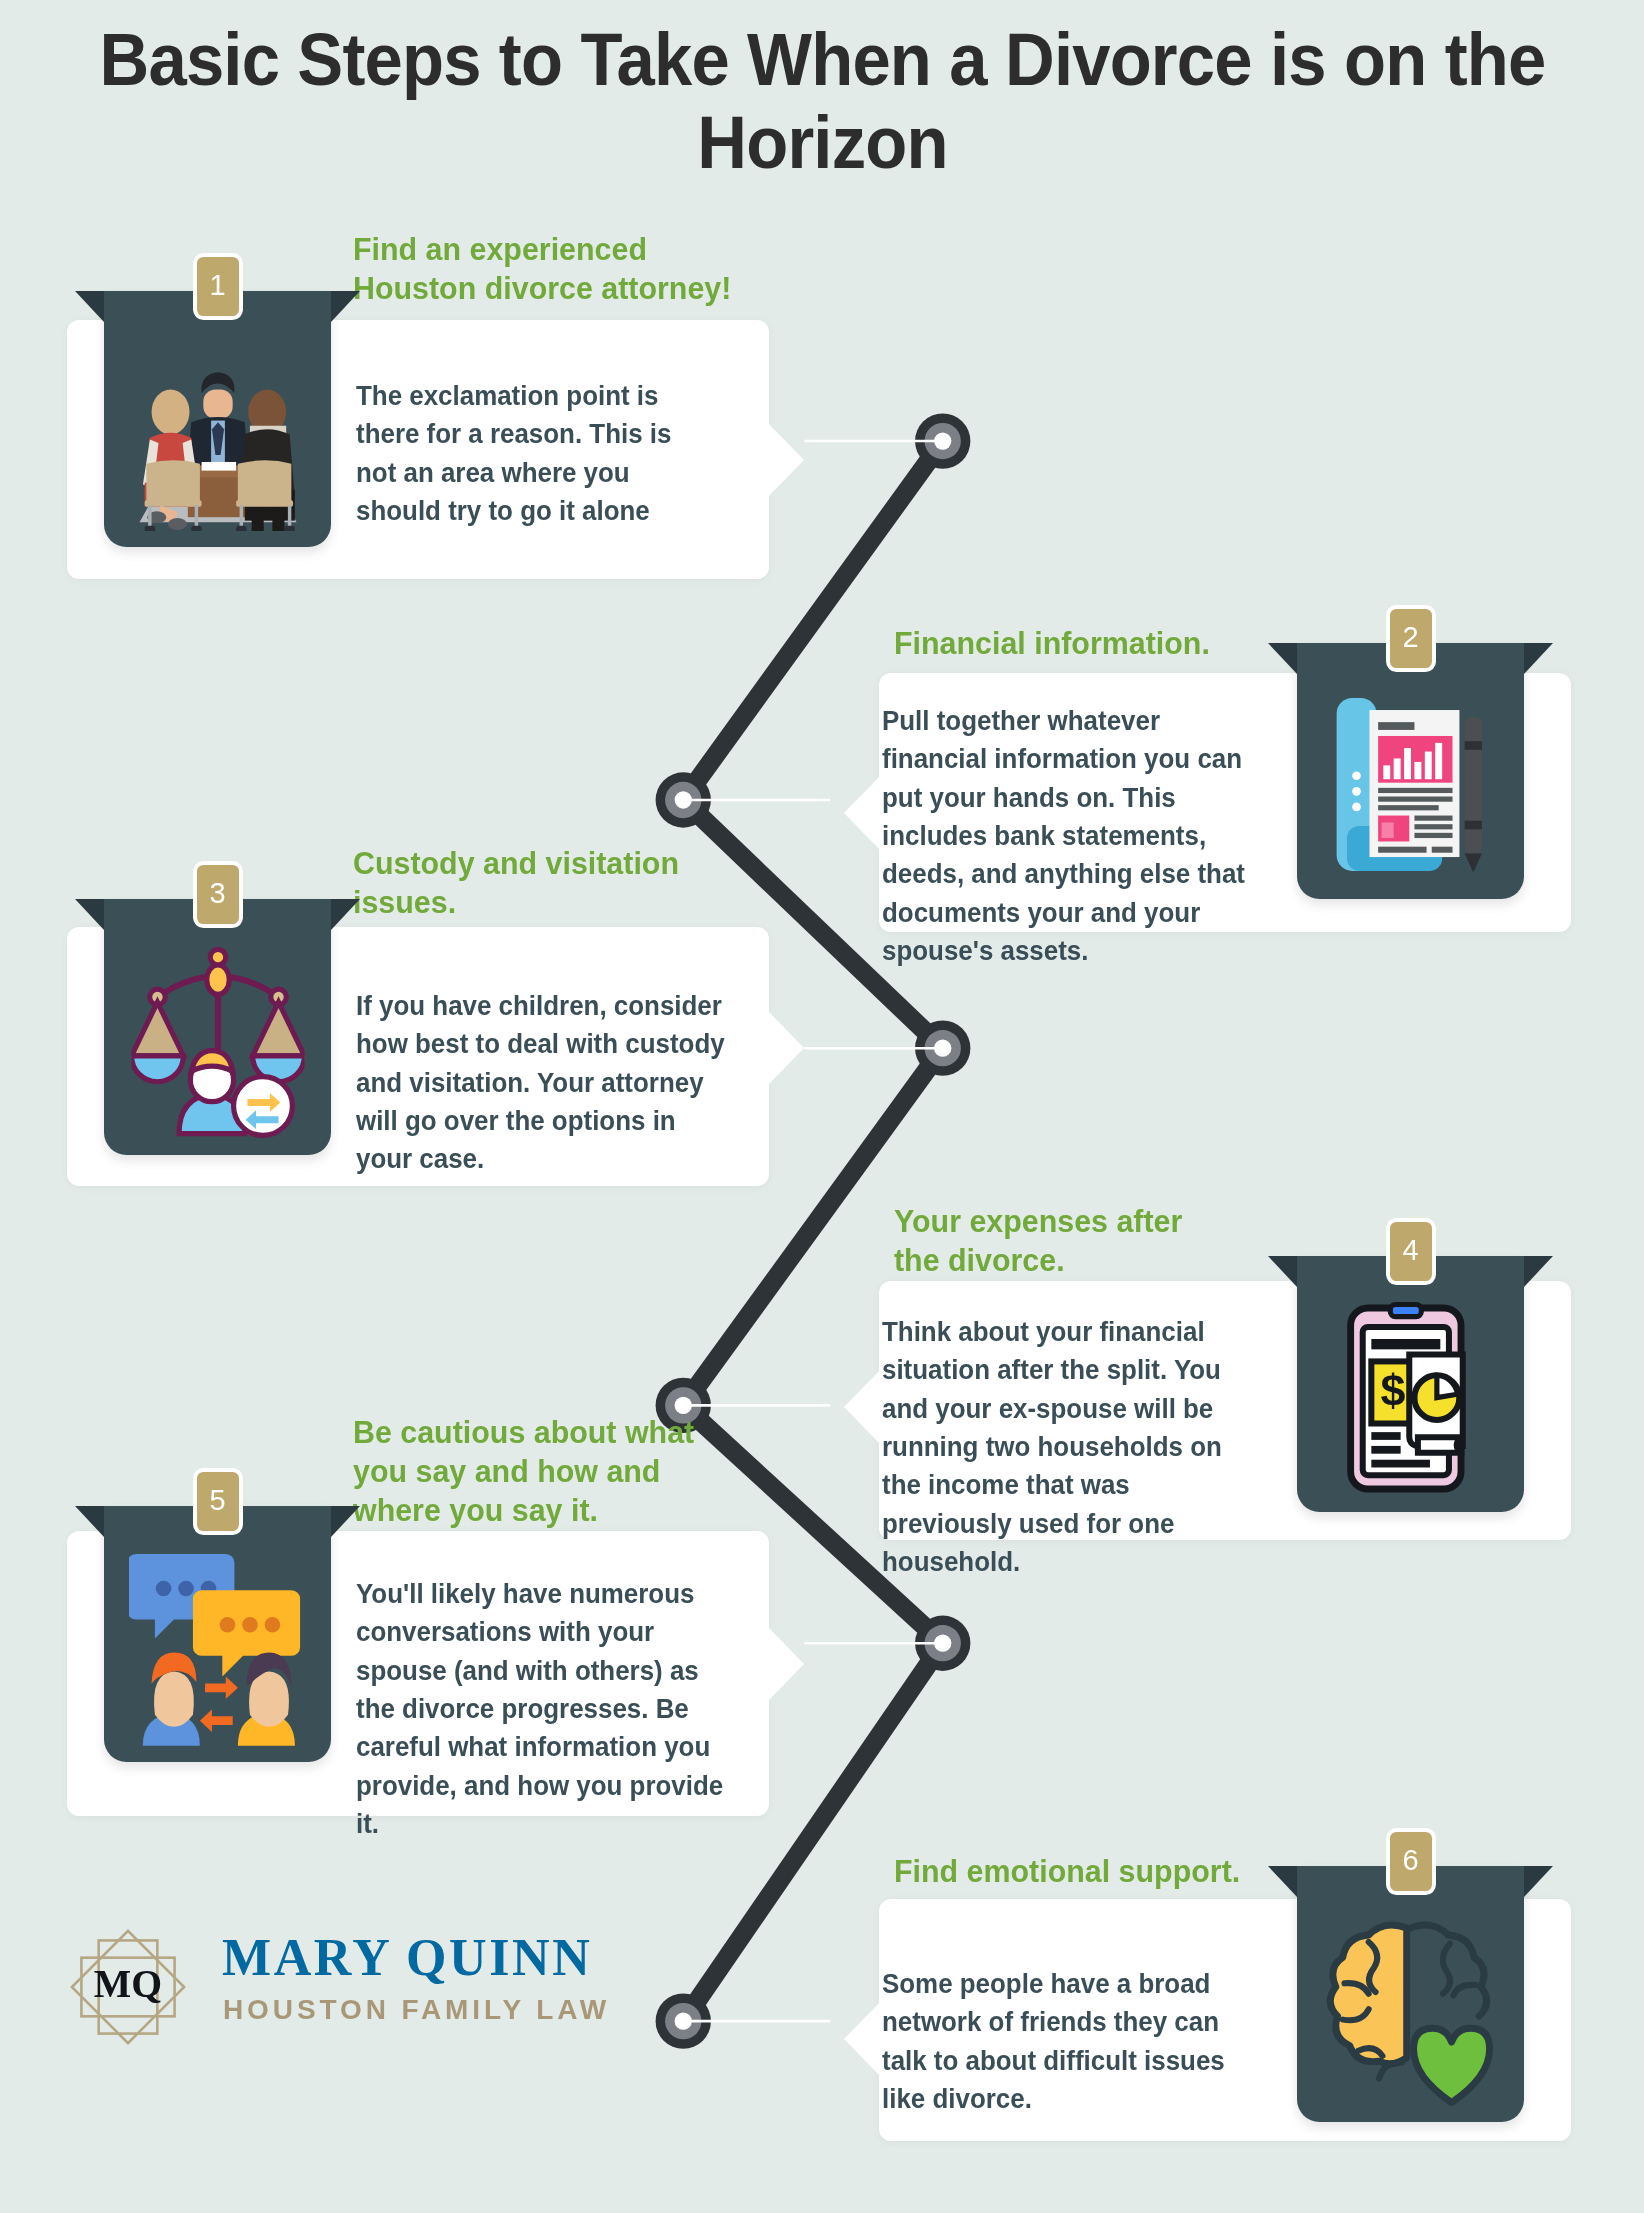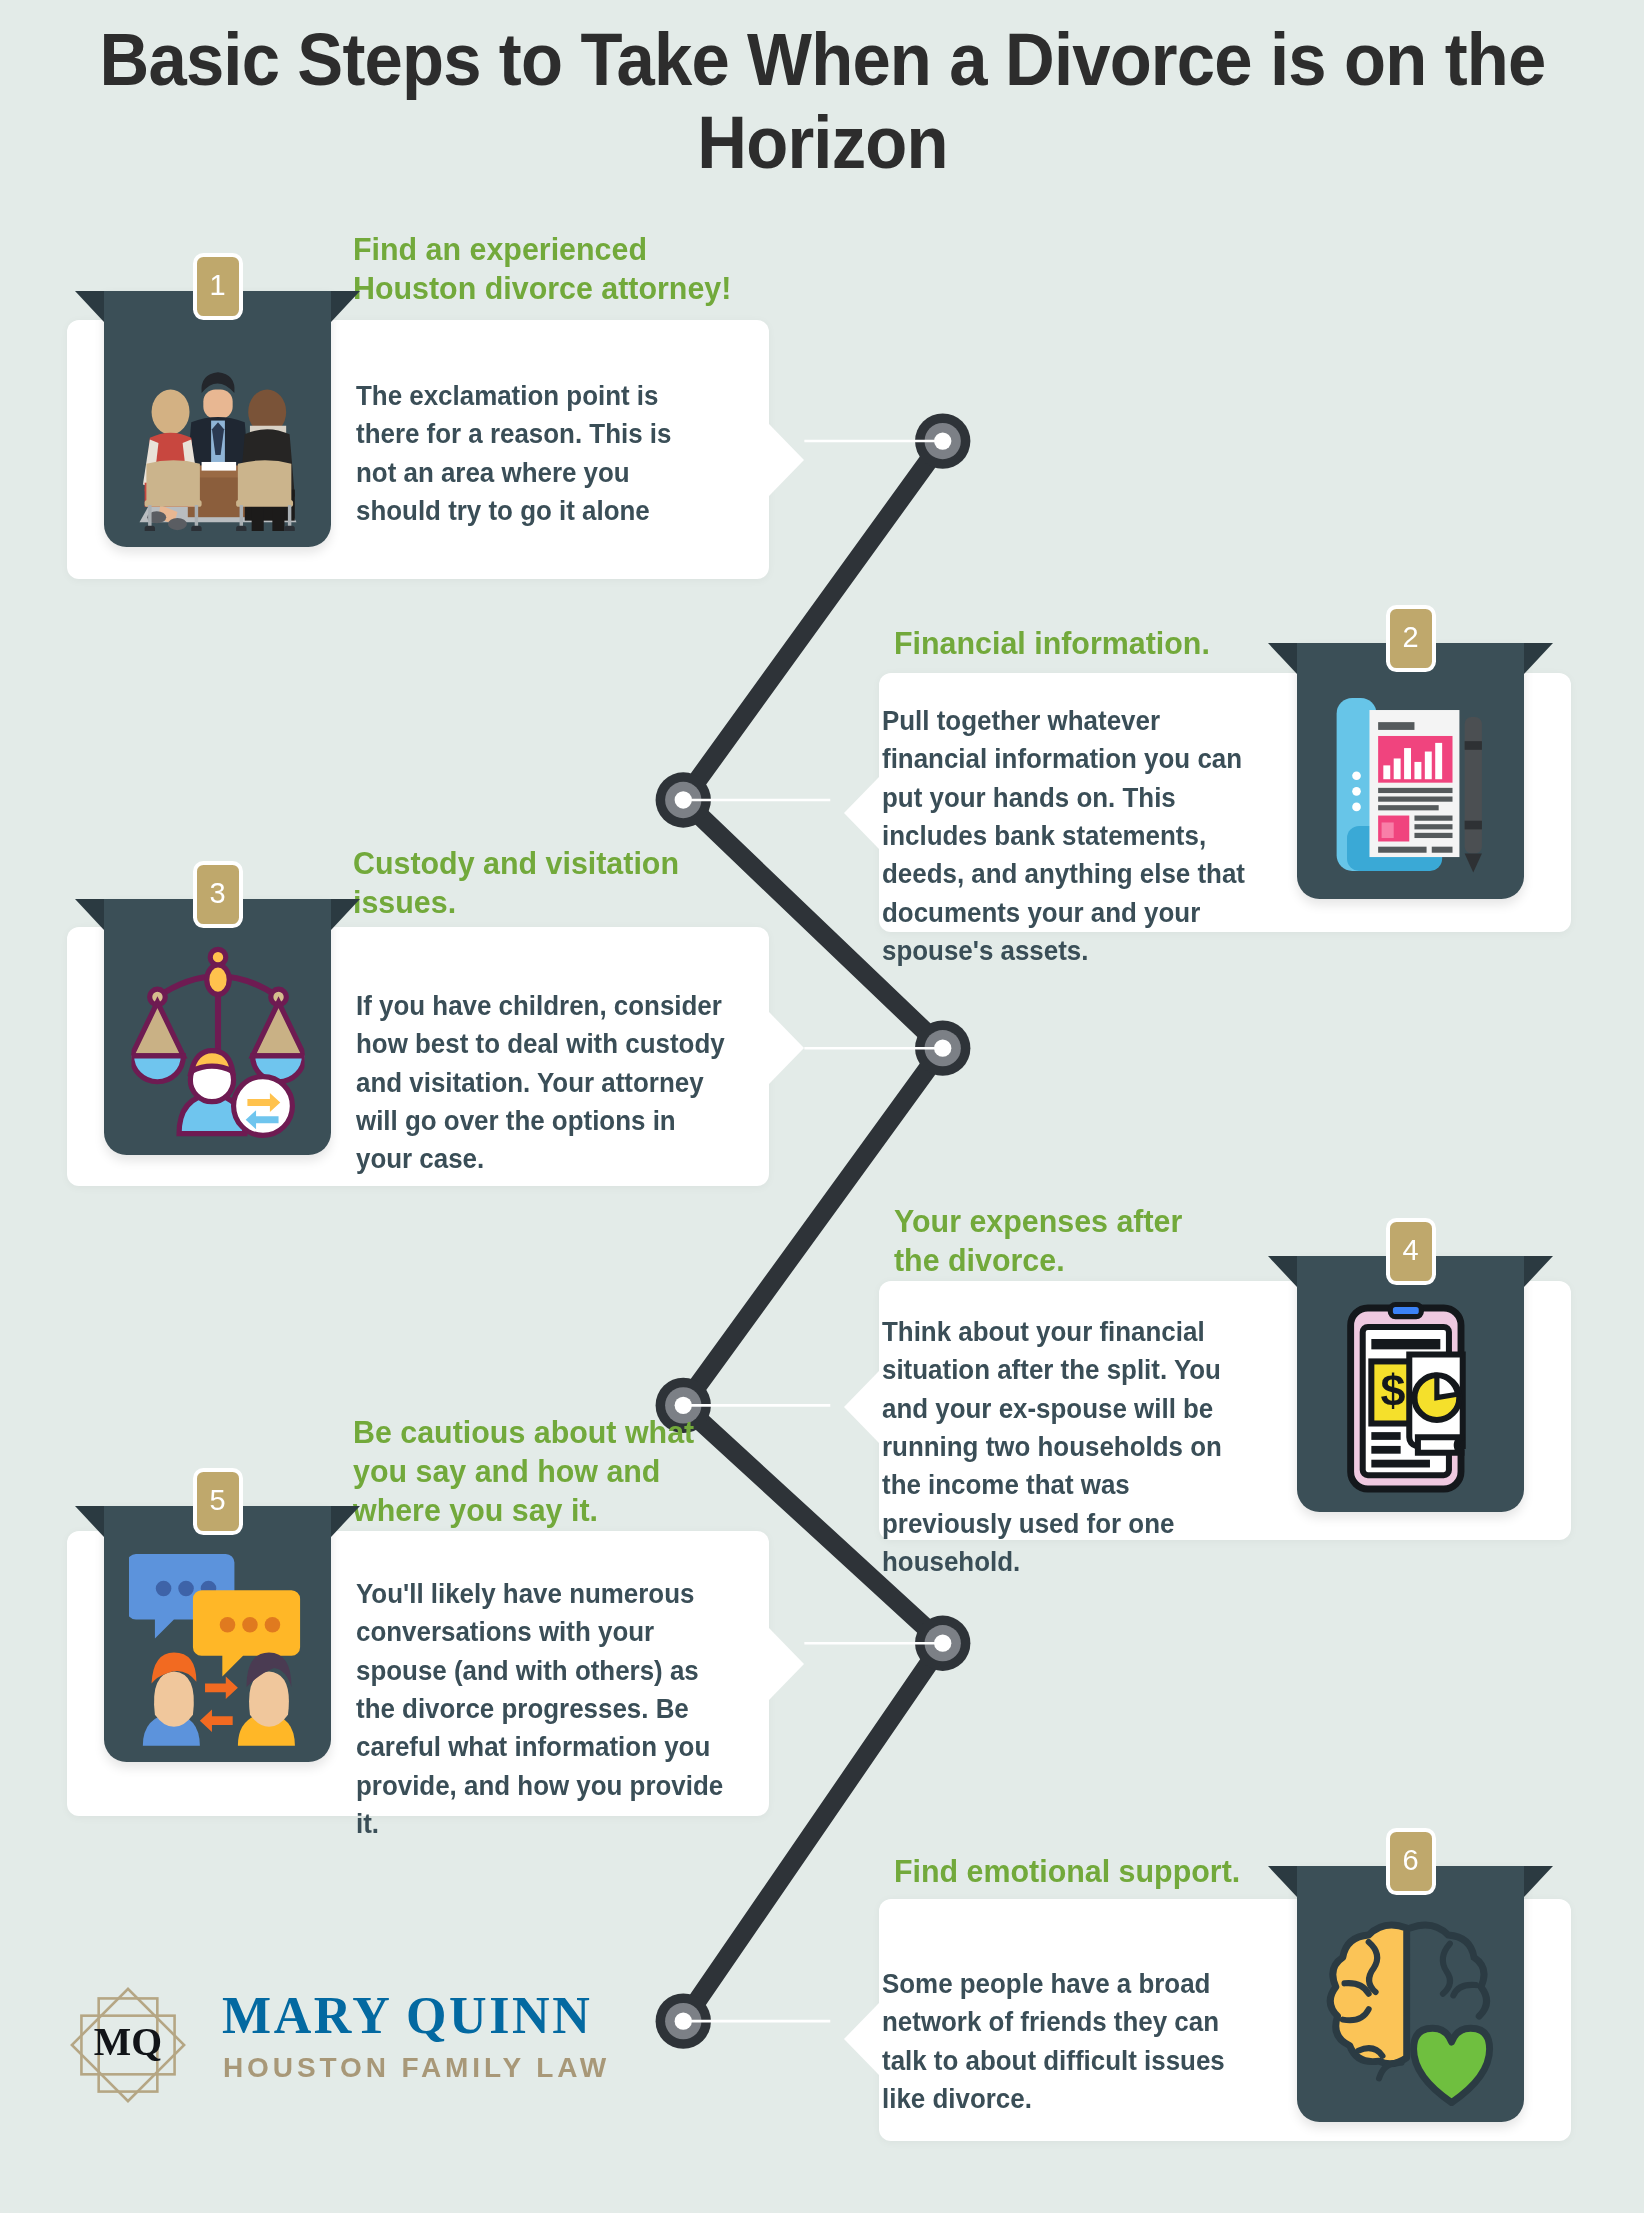--- a/index.html
+++ b/index.html
@@ -101,21 +101,21 @@
     position: absolute;
     color: #3A4E57;
     font-size: 27px;
     font-weight: bold;
     line-height: 1.42;
     transform: scaleX(0.96);
     transform-origin: left top;
   }
 
   
-  .logo-wrap { position: absolute; left: 59px; top: 1969px; width: 553px; height: 156px; }
+  .logo-wrap { position: absolute; left: 59px; top: 1911px; width: 553px; height: 156px; }
   .logo-mark { position: absolute; left: 0; top: 7px; }
   .logo-name {
     position: absolute; left: 163px; top: 17.3px;
     font-family: "Liberation Serif", serif;
     font-size: 52px; font-weight: bold;
     letter-spacing: 2.6px;
     color: #0369a1;
   }
   .logo-sub {
     position: absolute; left: 164px; top: 83px;

